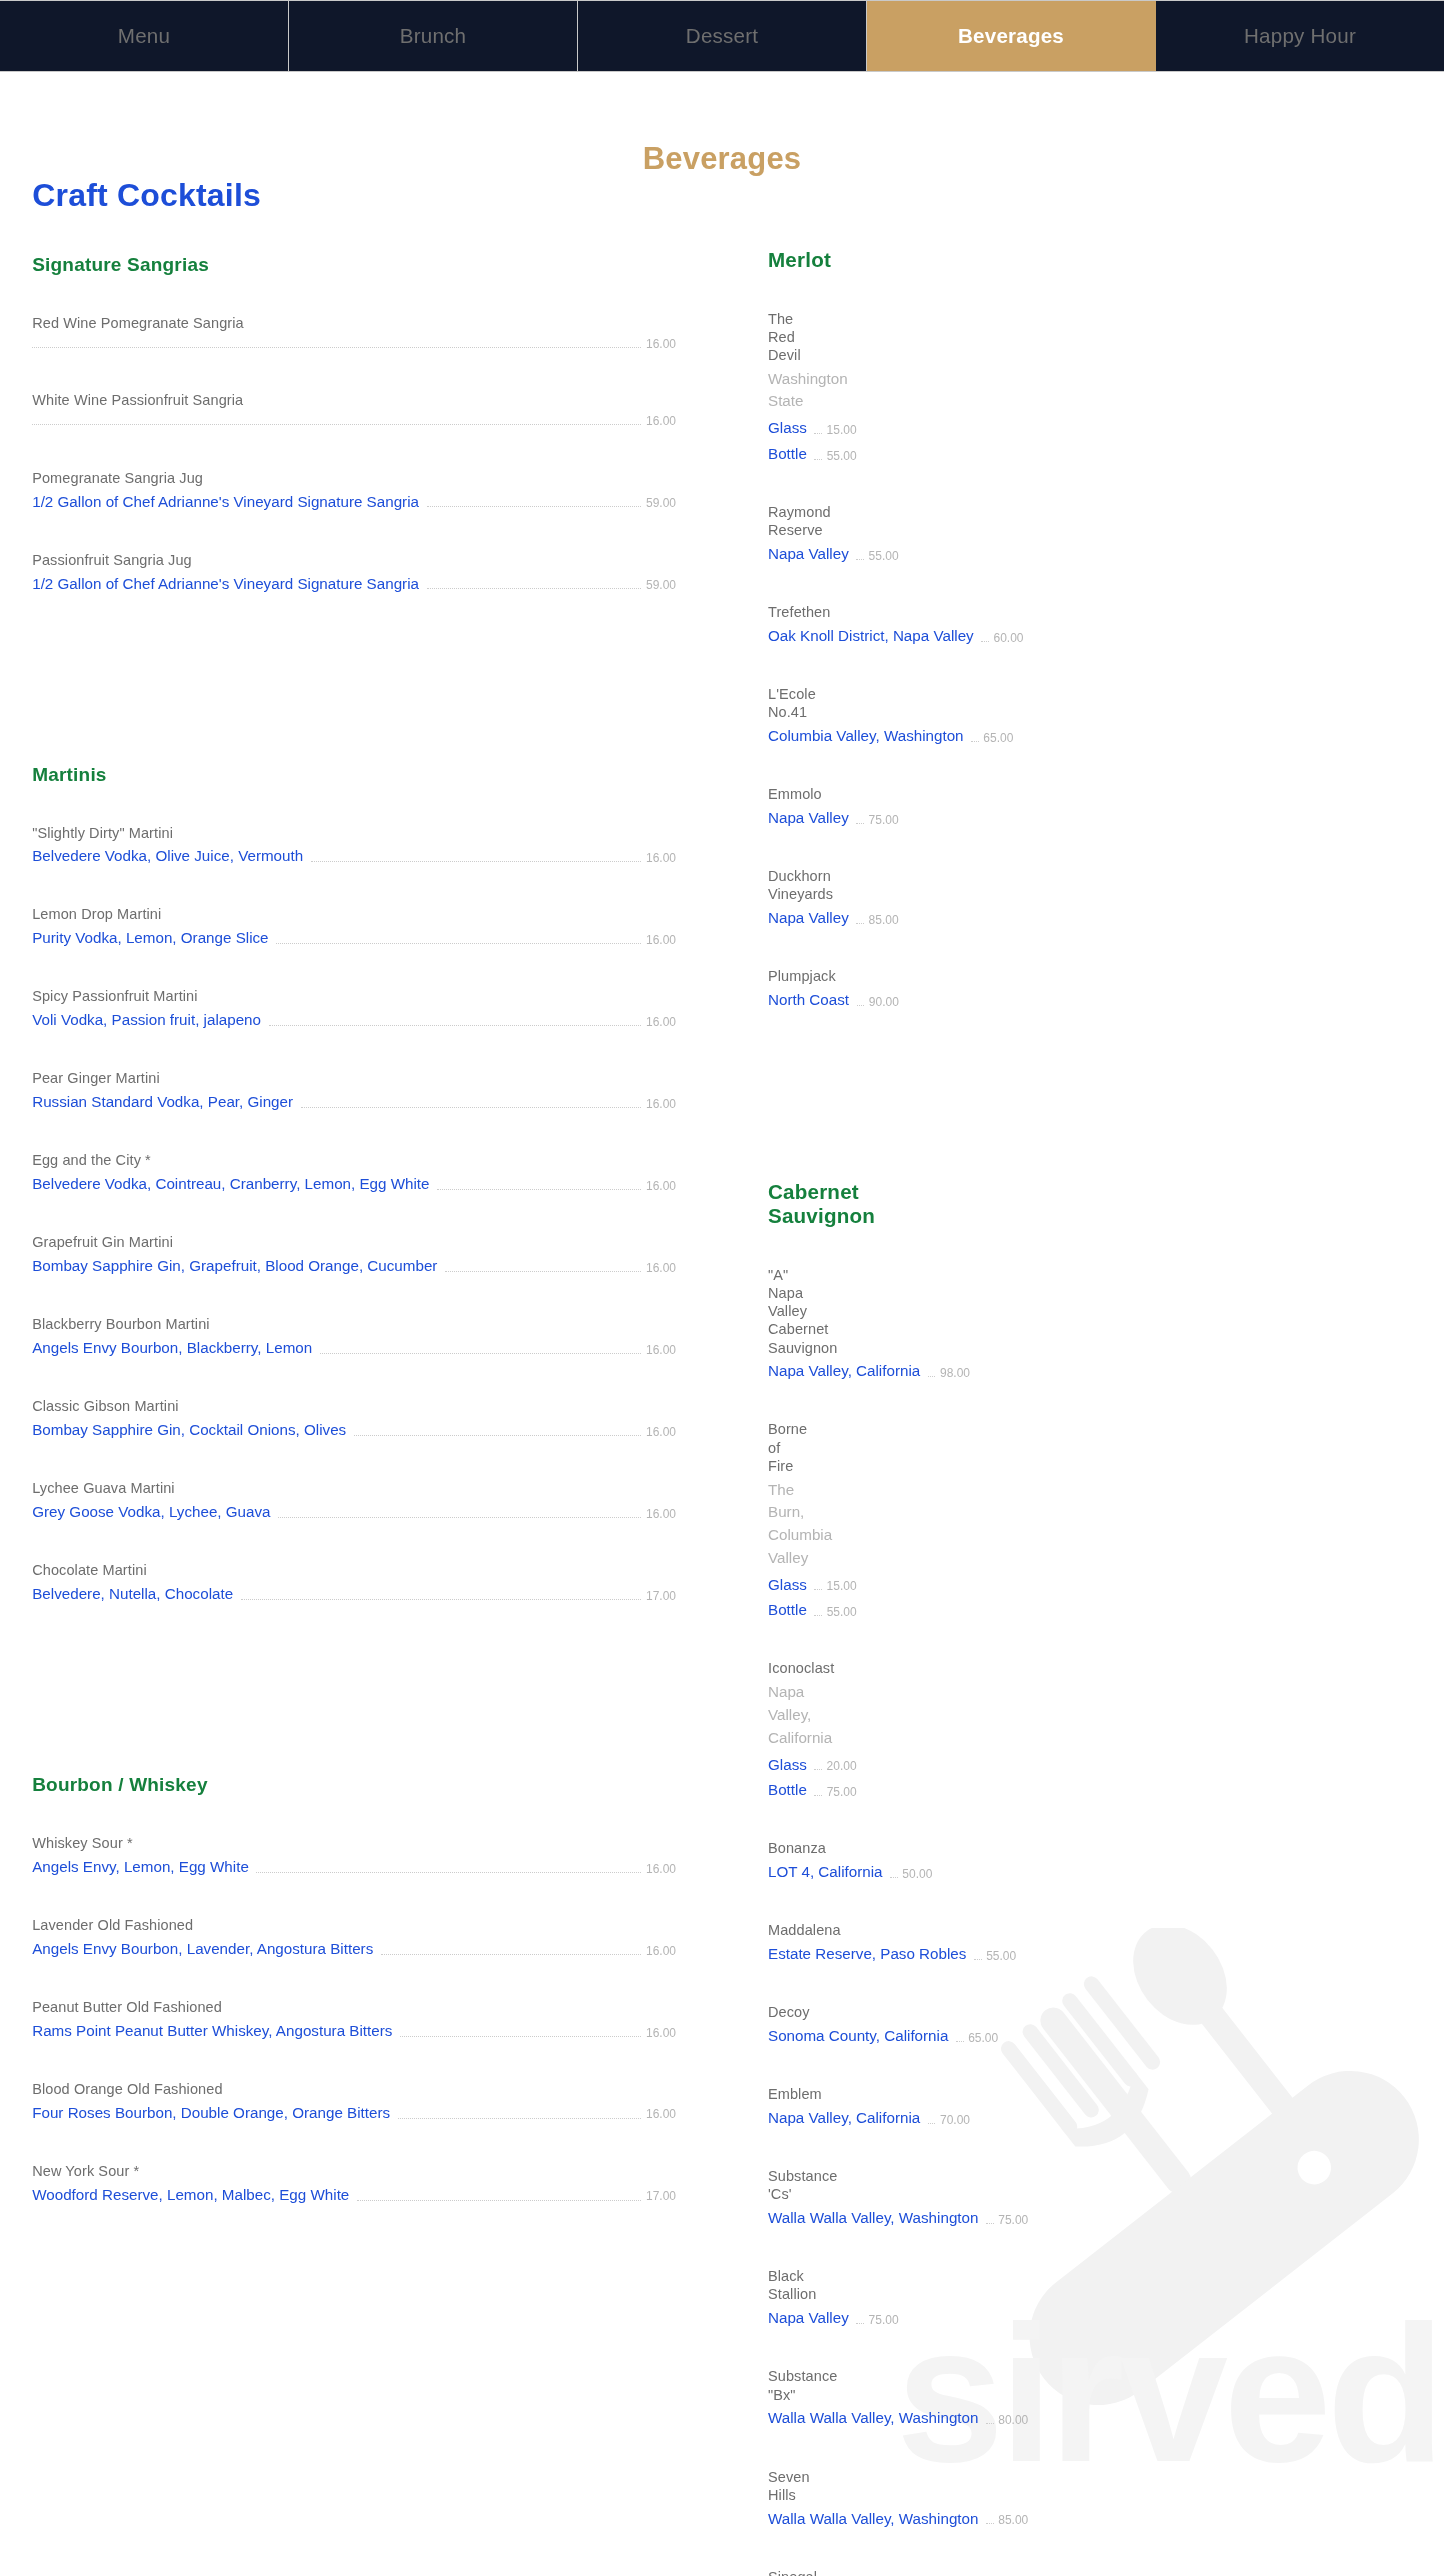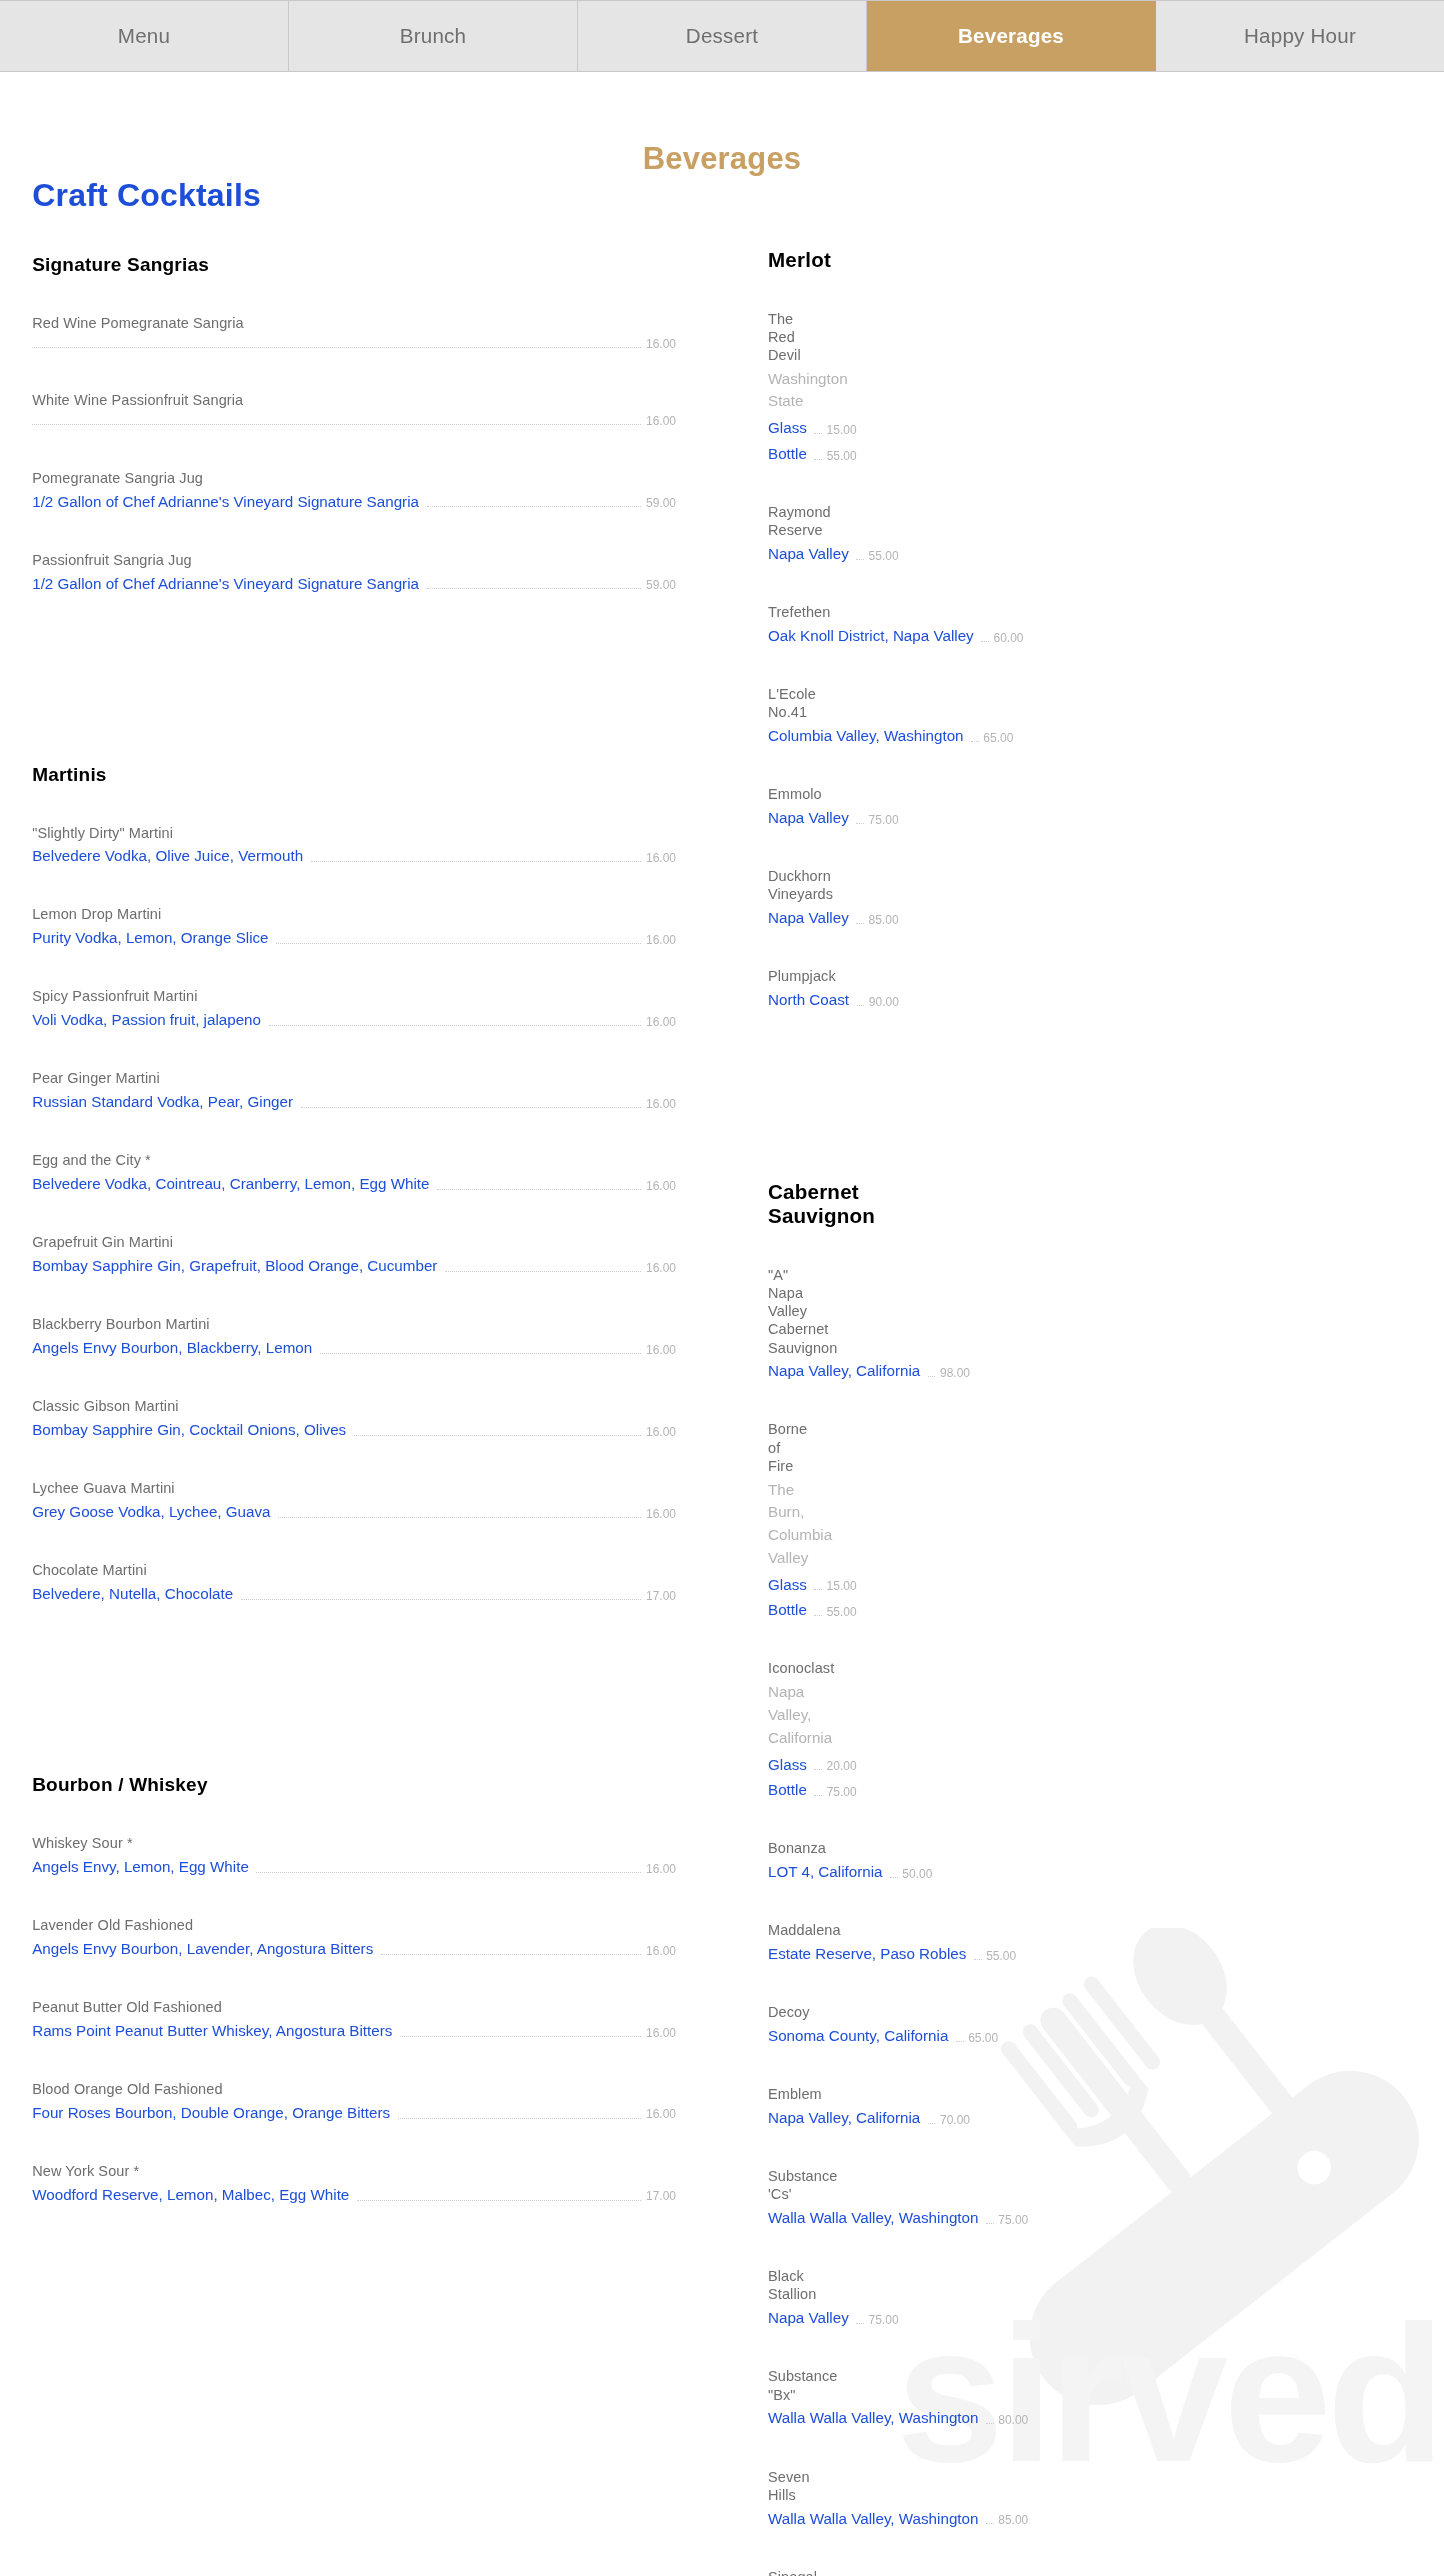--- a/index.html
+++ b/index.html
@@ -30,21 +30,21 @@
   }
   .tab {
     flex: 1 1 0;
     display: flex;
     align-items: center;
     justify-content: center;
     font-size: 20.6px;
     color: #6f6f6f;
     border-right: 1.5px solid #c9c9c9;
     letter-spacing: 0.2px;
-    background: #e5e5e5;
+    background: #0f172a;
     cursor: pointer;
     height: 100%;
   }
   .tab:last-child { border-right: none; }
   .tab.active {
     background: #c9a063;
     color: #ffffff;
     font-weight: bold;
     border-right-color: #c9a063;
   }
@@ -90,21 +90,21 @@
   .group-title {
     color: #1d4ed8;
     font-size: 32px;
     font-weight: bold;
     letter-spacing: 0.2px;
     margin-top: 21.3px;
   }
   .group-title.tight { margin-top: 0; }
 
   .section-title {
-    color: #000000;
+    color: #15803d;
     font-size: 19px;
     font-weight: bold;
     letter-spacing: 0.2px;
     margin-top: 62px;
   }
   .section-title.first { margin-top: 40px; }
   .section-title.wine  { font-size: 20.6px; }
 
   .spacer-lg { height: 107px; }
   .spacer-sm { height: 30.5px; }

